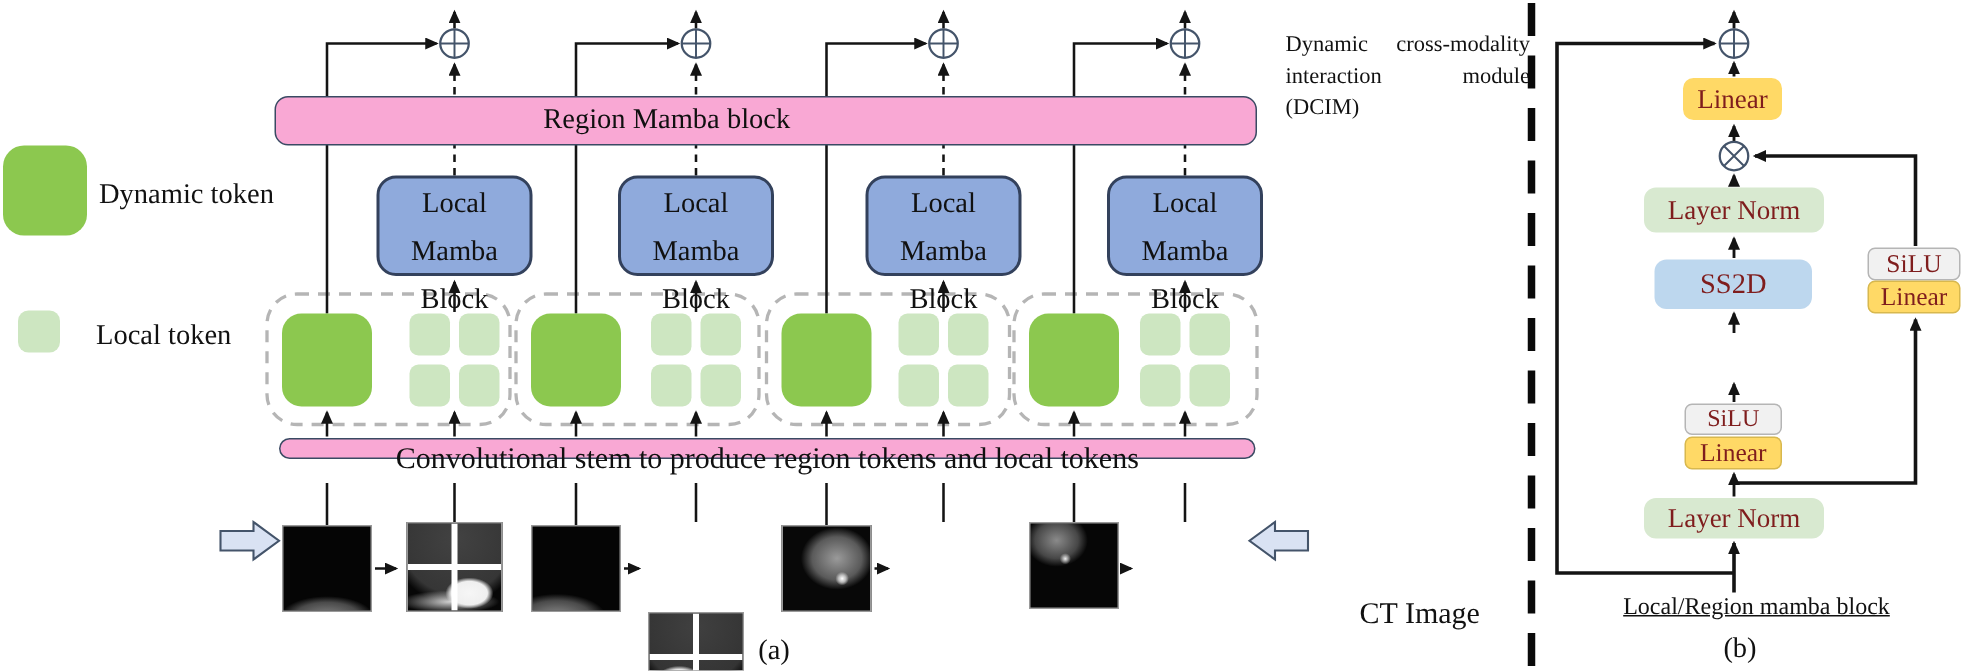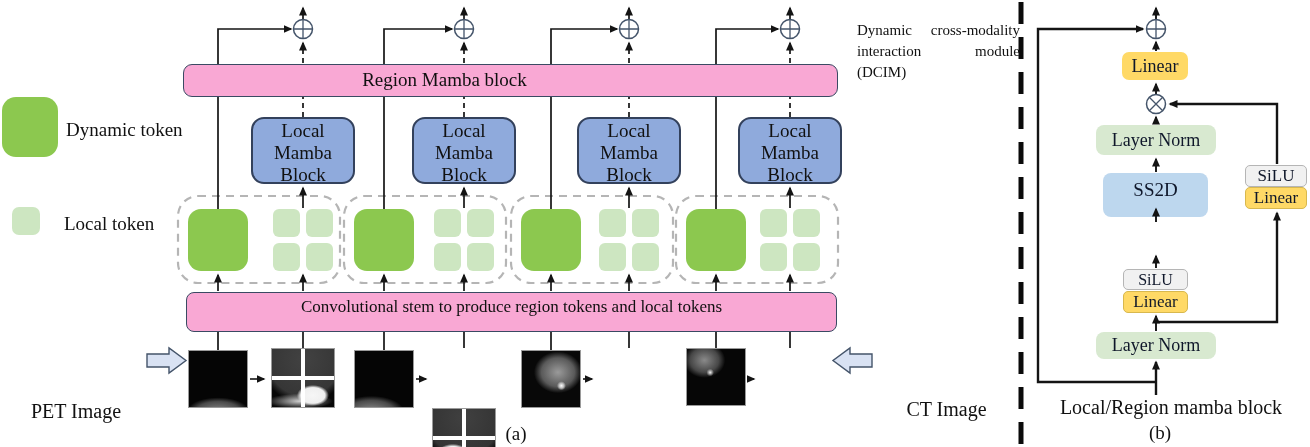--- a/index.html
+++ b/index.html
@@ -12,29 +12,29 @@
   svg.layer{position:absolute; left:0; top:0; pointer-events:none;}
   #under{z-index:1;} .widget{z-index:2;} #over{z-index:3;}
 
   
   .bluebar{
     background:#f9a8d4; border:1.6px solid #3A4A63; border-radius:9px;
     text-align:center; color:#101010;
   }
   .lmb{
     background:#8FAADC; border:2px solid #33415C; border-radius:13px;
-    text-align:center; font-size:19px; line-height:22px; padding-top:1px;
+    text-align:center; font-size:19px; line-height:32px; padding-top:1px;
   }
   
   .rtok{background:#8CC84F; border-radius:13px;}
   .lgrid{display:grid; grid-template-columns:27px 27px; grid-template-rows:28px 28px; gap:6px;}
   .lcell{background:#CDE6C1; border-radius:6px;}
 
   
-  .bbox{text-align:center; color:#0f172a;}
+  .bbox{text-align:center; color:#7f1d1d;}
 
   
   .patch{border:1px solid #9a9a9a; overflow:hidden;}
   .pp1{background:radial-gradient(ellipse 40px 18px at 50% 108%, #8a8a8a 0%, #4a4a4a 55%, transparent 78%), #050505;}
   .pp2{background:radial-gradient(ellipse 42px 20px at 28% 108%, #909090 0%, #4a4a4a 55%, transparent 78%), #050505;}
   .pp3{background:radial-gradient(circle 6px at 68% 62%, #ffffff 0%, #bbbbbb 40%, transparent 75%),
        radial-gradient(ellipse 30px 26px at 62% 38%, #9a9a9a 0%, #5a5a5a 55%, transparent 80%), #080808;}
   .pp4{background:radial-gradient(circle 5px at 40% 42%, #f0f0f0 0%, transparent 75%),
        radial-gradient(ellipse 26px 22px at 30% 20%, #8a8a8a 0%, #474747 55%, transparent 80%), #060606;}
   .cgrid{position:relative; border:1px solid #9a9a9a; overflow:hidden;}
@@ -151,58 +151,57 @@
     <div class="lcell"></div>
       <div class="lcell"></div>
   </div>
   <div class="abs widget lgrid" style="left:760px; top:209px;">
     <div class="lcell"></div>
       <div class="lcell"></div>
     <div class="lcell"></div>
       <div class="lcell"></div>
   </div>
 
-  <div class="abs widget bluebar" style="left:186px; top:292px; width:651px; height:40px; font-size:17px; line-height:27px; border-radius:8px;">Convolutional stem to produce region tokens and local tokens</div>
+  <div class="abs widget bluebar" style="left:186px; top:292px; width:651px; height:14px; font-size:20px; line-height:27px; border-radius:8px;">Convolutional stem to produce region tokens and local tokens</div>
 
   <div class="abs widget patch pp1" style="left:188px; top:350px; width:60px; height:58px;"></div>
   <div class="abs widget cgrid cg1" style="left:271px; top:348px; width:64px; height:60px;">
       <div class="xv"></div>
       <div class="xh"></div>
     </div>
   <div class="abs widget patch pp2" style="left:354px; top:350px; width:60px; height:58px;"></div>
   <div class="abs widget cgrid cg2" style="left:432px; top:348px; width:64px; height:60px;">
       <div class="xv"></div>
       <div class="xh"></div>
     </div>
   <div class="abs widget patch pp3" style="left:521px; top:350px; width:60px; height:58px;"></div>
 
   <div class="abs widget patch pp4" style="left:686px; top:348px; width:60px; height:58px;"></div>
 
-  <div class="abs widget lbl" style="left:14px; top:400px; width:124px;">PET Image</div>
 
   <div class="abs widget" style="left:857px; top:20px; width:163px;">
     <div class="note">Dynamic cross-modality</div>
     <div class="note">interaction module</div>
     <div class="note last">(DCIM)</div>
   </div>
 
   <div class="abs widget lbl" style="left:883px; top:398px; width:127px;">CT Image</div>
 
   <div class="abs widget cap" style="left:466px; top:423px; width:100px;">(a)</div>
 
   <div class="abs widget bbox" style="left:1122px; top:52px; width:66px; height:28px; background:#FFD966; border-radius:7px; font-size:18px; line-height:28px;">Linear</div>
   <div class="abs widget bbox" style="left:1096px; top:125px; width:120px; height:30px; background:#D8E9D0; border-radius:8px; font-size:18px; line-height:30px;">Layer Norm</div>
-  <div class="abs widget bbox" style="left:1103px; top:173px; width:105px; height:44px; background:#BDD7EE; border-radius:8px; font-size:19px; line-height:33px;">SS2D</div>
+  <div class="abs widget bbox" style="left:1103px; top:173px; width:105px; height:33px; background:#BDD7EE; border-radius:8px; font-size:19px; line-height:33px;">SS2D</div>
   <div class="abs widget bbox" style="left:1245px; top:165px; width:62px; height:22px; background:#F1F1F1; border:1px solid #b5b5b5; border-radius:5px; font-size:17px; line-height:20px;">SiLU</div>
   <div class="abs widget bbox" style="left:1245px; top:187px; width:62px; height:22px; background:#FFD966; border:1px solid #d8b84e; border-radius:5px; font-size:17px; line-height:20px;">Linear</div>
   <div class="abs widget bbox" style="left:1123px; top:269px; width:65px; height:21px; background:#F1F1F1; border:1px solid #b5b5b5; border-radius:5px; font-size:16px; line-height:19px;">SiLU</div>
   <div class="abs widget bbox" style="left:1123px; top:291px; width:65px; height:22px; background:#FFD966; border:1px solid #d8b84e; border-radius:5px; font-size:17px; line-height:20px;">Linear</div>
   <div class="abs widget bbox" style="left:1096px; top:332px; width:120px; height:27px; background:#D8E9D0; border-radius:8px; font-size:18px; line-height:27px;">Layer Norm</div>
 
-  <div class="abs widget cap" style="left:1035px; top:396px; width:272px; font-size:20px;">Local/Region mamba block</div>
+  <div class="abs widget cap" style="left:1035px; top:396px; width:272px; font-size:16px;text-decoration:underline;">Local/Region mamba block</div>
   <div class="abs widget cap" style="left:1110px; top:422px; width:100px;">(b)</div>
 
   <svg id="over" class="layer" width="1310" height="447" viewBox="0 0 1310 447">
 
     <g fill="none" stroke="#141414" stroke-width="1.7">
       <path d="M303,19 V8" marker-end="url(#ah)"></path>
       <path d="M464,19 V8" marker-end="url(#ah)"></path>
       <path d="M629,19 V8" marker-end="url(#ah)"></path>
       <path d="M790,19 V8" marker-end="url(#ah)"></path>
     </g>

